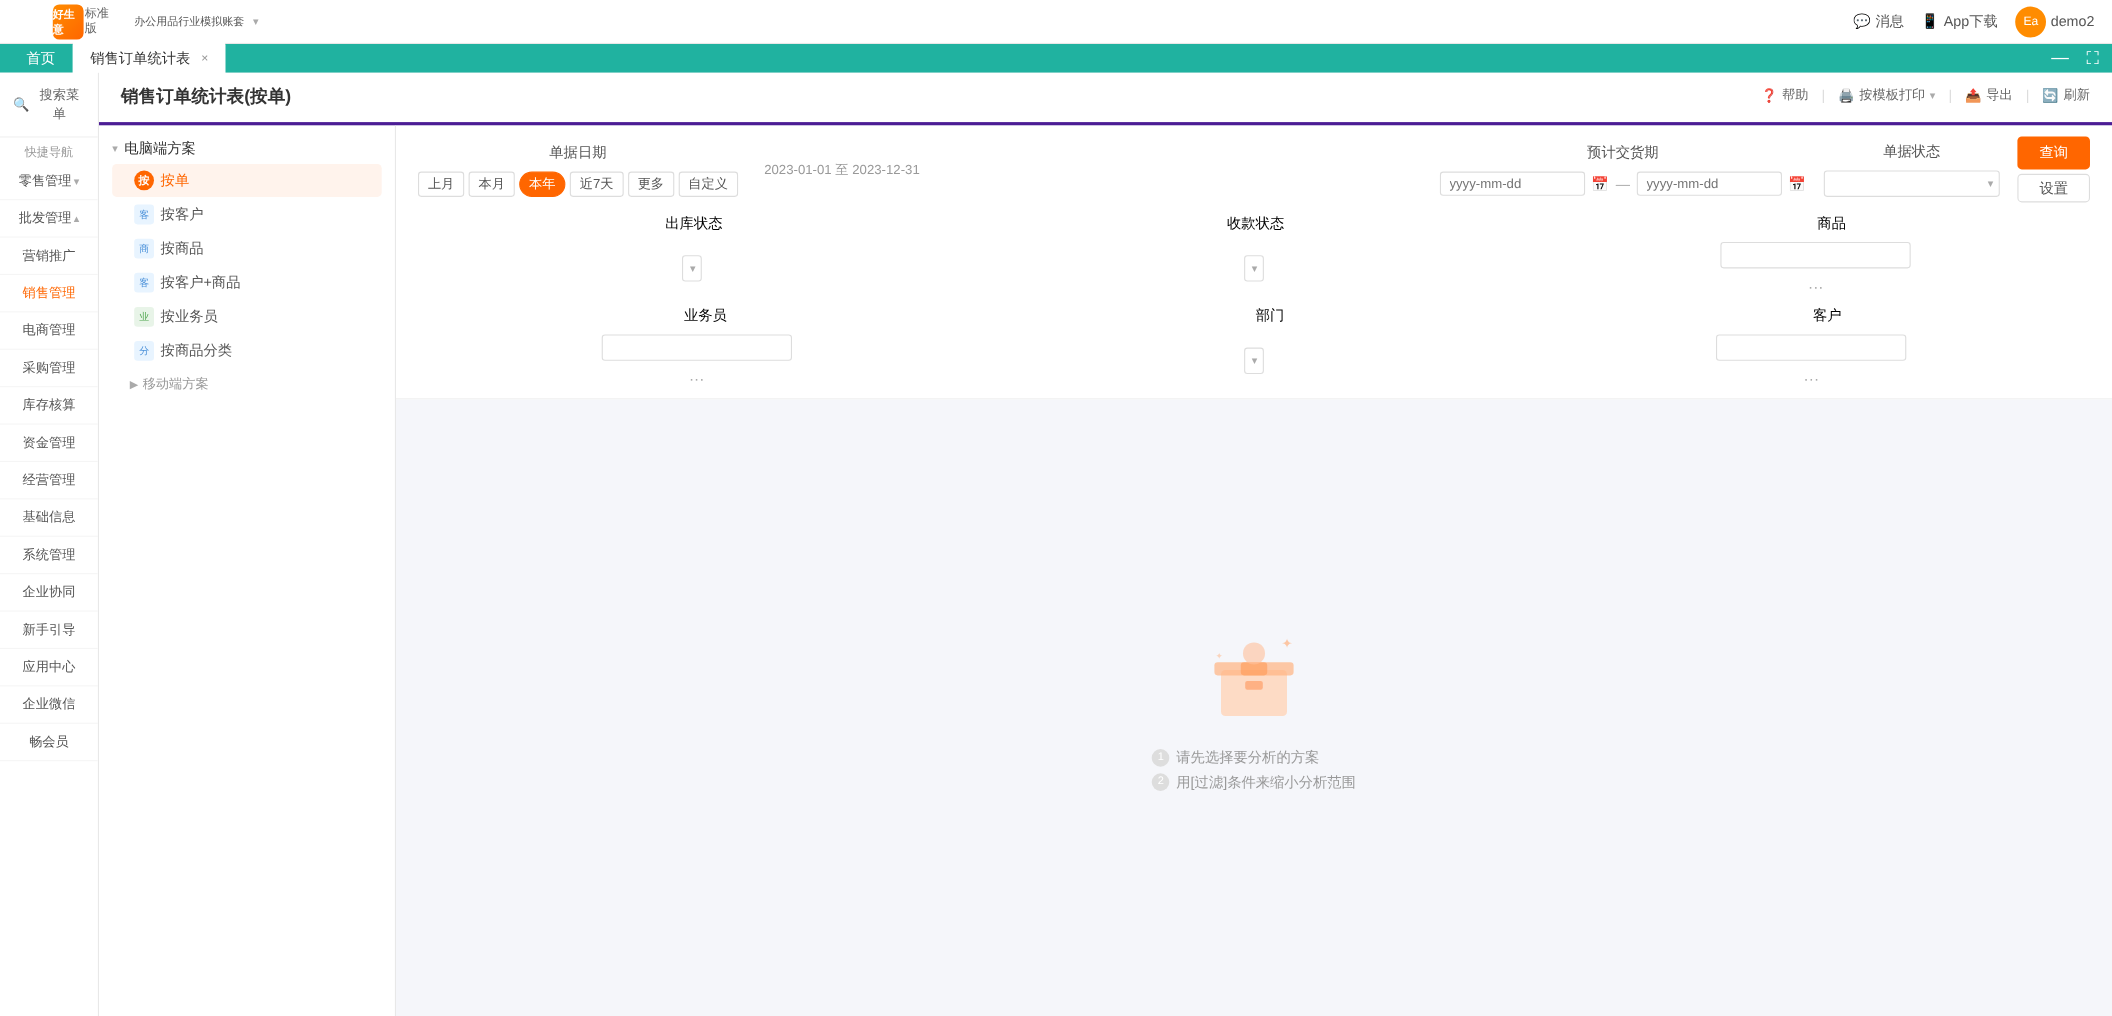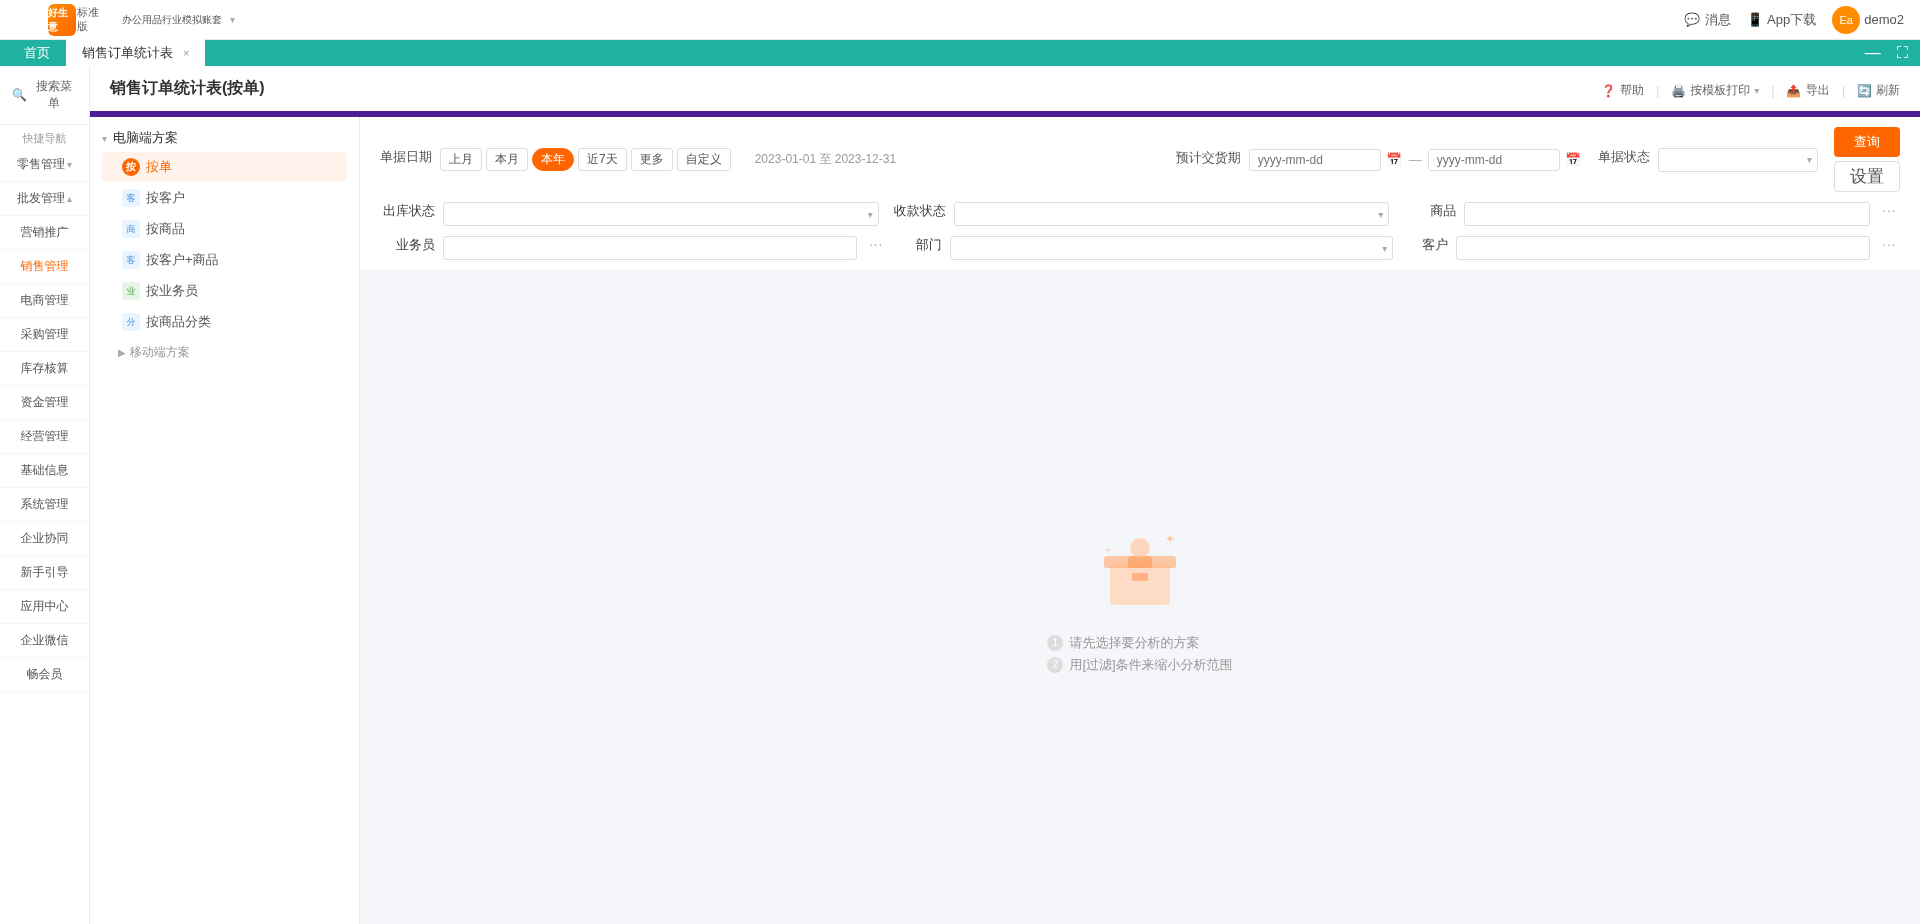--- a/index.html
+++ b/index.html
@@ -34,21 +34,21 @@
     .sidebar-nav-label { padding: 6px 8px 2px; font-size: 11px; color: #999; text-align: center; }
     .sidebar-item { padding: 8px 4px; text-align: center; cursor: pointer; color: #555; font-size: 12px; border-bottom: 1px solid #f5f5f5; position: relative; }
     .sidebar-item.has-arrow { display: flex; align-items: center; justify-content: center; gap: 2px; }
     .sidebar-item.active { color: #ff6600; }
     .arrow-icon { font-size: 10px; color: #aaa; }
 
     
     .content { flex: 1; overflow: hidden; display: flex; flex-direction: column; }
 
     
-    .page-header { background: #fff; padding: 12px 20px 0; border-bottom: 6px solid #4c1d95; flex-shrink: 0; display: flex; align-items: flex-end; justify-content: space-between; }
+    .page-header { background: #fff; padding: 12px 20px 0; border-bottom: 3px solid #4c1d95; flex-shrink: 0; display: flex; align-items: flex-start; justify-content: space-between; }
     .page-title { font-size: 16px; font-weight: bold; color: #333; padding-bottom: 12px; }
     .page-header-actions { display: flex; gap: 12px; align-items: center; padding-bottom: 12px; }
     .page-header-action { display: flex; align-items: center; gap: 4px; color: #666; font-size: 12px; cursor: pointer; }
     .header-divider { color: #ddd; }
 
     
     .inner-layout { display: flex; flex: 1; overflow: hidden; }
 
     
     .left-panel { width: 270px; background: #fff; border-right: 1px solid #e8e8e8; overflow-y: auto; flex-shrink: 0; }
@@ -84,22 +84,22 @@
     .collapse-bar { text-align: center; padding: 8px; background: #fff; border-bottom: 1px solid #e8e8e8; cursor: pointer; color: #666; font-size: 12px; }
     .btn-primary { background: #ff6600; color: #fff; border: none; border-radius: 4px; padding: 6px 20px; font-size: 13px; cursor: pointer; }
     .btn-default { background: #fff; color: #555; border: 1px solid #ddd; border-radius: 4px; padding: 6px 16px; font-size: 13px; cursor: pointer; }
 
     
     .empty-state { flex: 1; display: flex; flex-direction: column; align-items: center; justify-content: center; gap: 12px; }
     .empty-illustration { width: 100px; height: 100px; position: relative; }
     .empty-hints { list-style: none; text-align: left; }
     .empty-hints li { font-size: 13px; color: #999; margin: 4px 0; display: flex; align-items: center; gap: 6px; }
     .hint-num { width: 16px; height: 16px; background: #ddd; border-radius: 50%; display: flex; align-items: center; justify-content: center; font-size: 10px; color: #fff; flex-shrink: 0; }
-    .filter-cell { display: flex; gap: 8px; }
-    .filter-cell-label { font-size: 13px; color: #404040; white-space: nowrap; min-width: 55px; text-align: right; }
+    .filter-cell { display: flex; align-items: center; gap: 8px; flex-direction: column; }
+    .filter-cell-label { font-size: 13px; color: #000000; white-space: nowrap; min-width: 55px; text-align: right; }
     .filter-cell-input { flex: 1; border: 1px solid #ddd; border-radius: 3px; padding: 4px 8px; font-size: 12px; outline: none; color: #555; }
     .filter-dots { color: #aaa; cursor: pointer; font-size: 14px; padding: 0 4px; }
     .filter-dropdown-wrap { flex: 1; position: relative; display: flex; align-items: center; }
     .filter-dropdown-wrap select { width: 100%; border: 1px solid #ddd; border-radius: 3px; padding: 4px 8px; font-size: 12px; outline: none; color: #555; background: #fff; appearance: none; cursor: pointer; }
     .filter-dropdown-arrow { position: absolute; right: 6px; color: #aaa; font-size: 10px; pointer-events: none; }
   </style>
 </head>
 <body>
 
 <div class="top-bar">
@@ -308,21 +308,21 @@
               <div class="filter-cell">
                 <span class="filter-label">单据状态</span>
                 <div class="filter-dropdown-wrap" style="min-width:160px;">
                   <select></select>
                   <span class="filter-dropdown-arrow">▾</span>
                 </div>
               </div>
 
               <div style="display:flex;flex-direction:column;gap:4px;justify-content:flex-end;">
                 <button class="btn-primary">查询</button>
-                <button class="btn-default" style="padding:3px 12px;font-size:17px;">设置</button>
+                <button class="btn-default" style="padding:3px 12px;font-size:13px;">设置</button>
               </div>
             </div>
           </div>
 
           <div style="display:grid;grid-template-columns:1fr 1fr 1fr;gap:12px;padding-bottom:10px;">
             <div class="filter-cell">
               <span class="filter-cell-label">出库状态</span>
               <div class="filter-dropdown-wrap">
                 <select></select>
                 <span class="filter-dropdown-arrow">▾</span>

